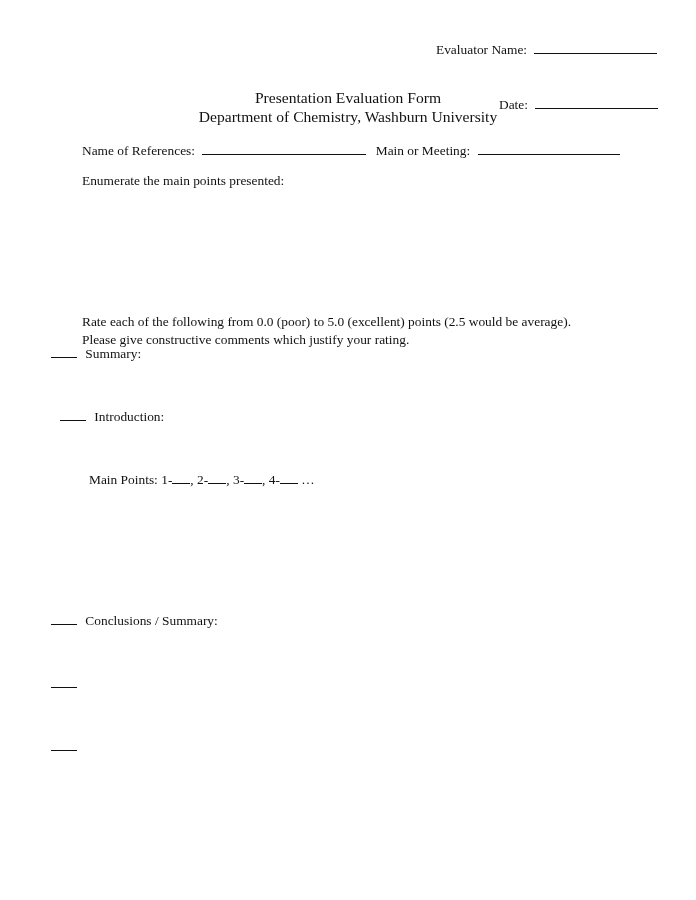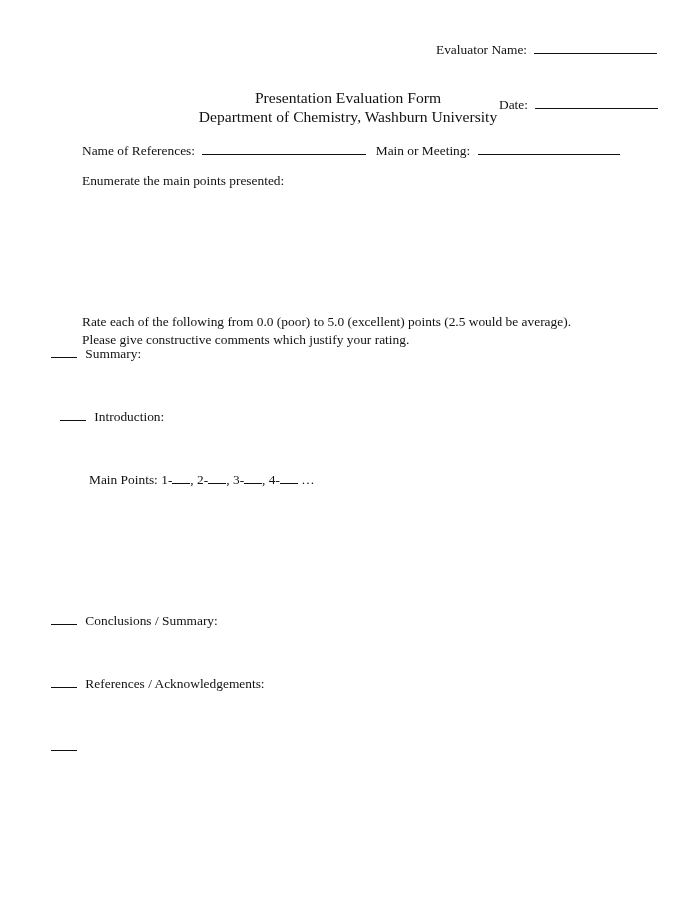--- a/index.html
+++ b/index.html
@@ -84,18 +84,17 @@
   <span>…</span>
 </div>
 
 <div class="abs" style="left:51px; top:613px;">
   <span class="blank" style="width:26px; margin-right:5px;"></span>
   <span>Conclusions / Summary:</span>
 </div>
 
 <div class="abs" style="left:51px; top:676px;">
   <span class="blank" style="width:26px; margin-right:5px;"></span>
-  <span>References / Acknowledgements:</span>
 </div>
 
 <div class="abs" style="left:51px; top:739px;">
   <span class="blank" style="width:26px; margin-right:5px;"></span>
 </div>
 
 </body></html>

